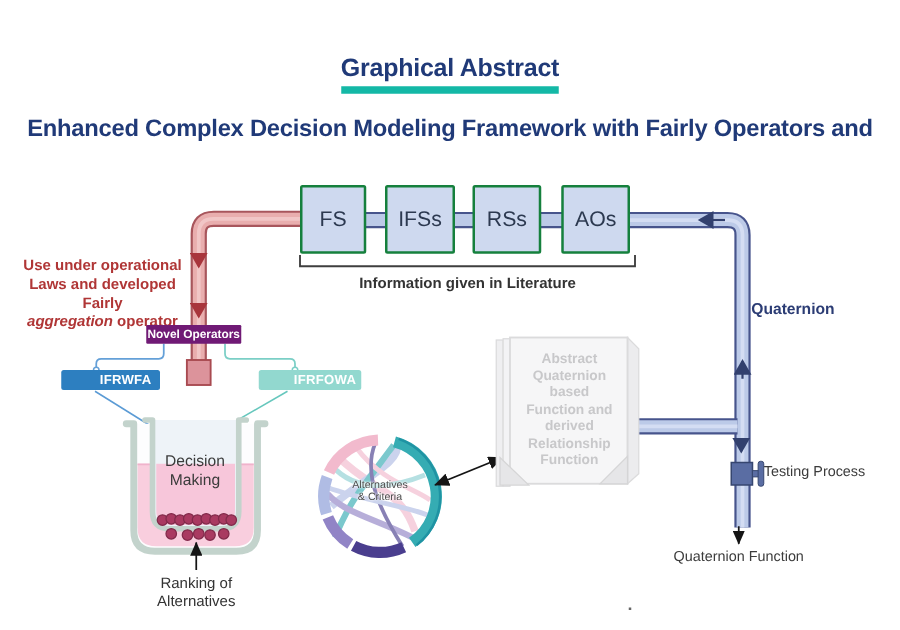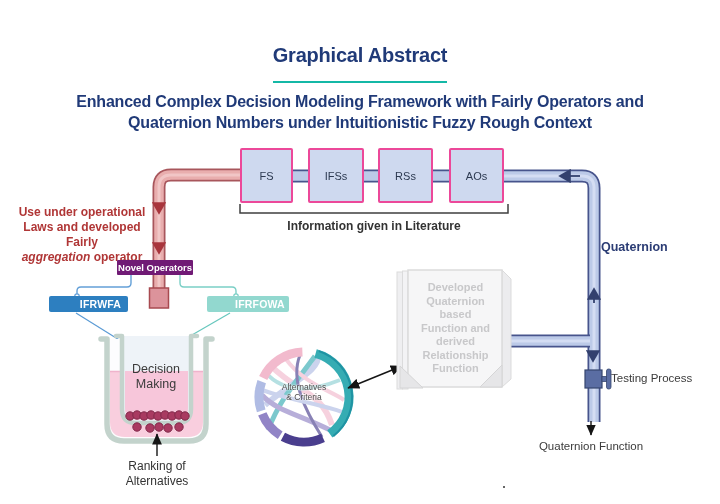--- a/index.html
+++ b/index.html
@@ -5,26 +5,26 @@
   html,body{margin:0;padding:0;background:#fff;}
   #canvas{
     position:relative;width:720px;height:504px;background:#ffffff;overflow:hidden;
     font-family:"Liberation Sans","DejaVu Sans",sans-serif;
   }
   .abs{position:absolute;}
   .ctr{text-align:center;}
   .title{
     width:100%;top:44px;text-align:center;color:#203a78;font-size:20px;font-weight:bold;letter-spacing:-0.2px;
   }
-  .title span{border-bottom:2px solid #14b8a6;padding-bottom:14px;display:inline-block;}
-  .subtitle{width:100%;text-align:center;color:#203a78;font-size:16px;font-weight:bold;letter-spacing:-0.2px;}
+  .title span{border-bottom:6px solid #14b8a6;padding-bottom:2px;display:inline-block;}
+  .subtitle{width:100%;text-align:center;color:#203a78;font-size:19px;font-weight:bold;letter-spacing:-0.2px;}
   .litbox{
-    top:148px;height:55px;background:#ced9ef;border:2px solid #ec4899;border-radius:2px;
+    top:148px;height:55px;background:#ced9ef;border:2px solid #15803d;border-radius:2px;
     display:flex;align-items:center;justify-content:center;
-    font-size:11px;color:#2c3950;box-sizing:border-box;
+    font-size:17px;color:#2c3950;box-sizing:border-box;
   }
   .litcaption{top:219px;left:240px;width:268px;text-align:center;font-size:12px;font-weight:bold;color:#333;}
   .rednote{left:6px;top:205px;width:152px;text-align:center;color:#b03636;font-size:12px;font-weight:bold;line-height:15px;}
   .novel{
     left:117px;top:260px;width:76px;height:15px;background:#701a75;color:#fff;
     font-size:9.5px;font-weight:bold;line-height:15px;text-align:center;border-radius:1px;
   }
   .opbox{
     top:296px;height:16px;color:#fff;font-size:10.5px;font-weight:bold;line-height:16px;text-align:center;border-radius:2px;letter-spacing:0.2px;padding-left:24px;
   }
@@ -169,21 +169,20 @@
       <rect x="408" y="270" width="94" height="117" fill="#f6f6f7" stroke="#dbdbdc" stroke-width="1.5"></rect>
       <path d="M400,388 L423,388 L400,366 Z" fill="#e6e6e8" stroke="#d5d5d6" stroke-width="1"></path>
       <path d="M502,365 L502,387 L480,387 Z" fill="#e6e6e8" stroke="#d5d5d6" stroke-width="1"></path>
     </g>
   </svg>
 
   <div class="abs title">
     <span>Graphical Abstract</span>
   </div>
   <div class="abs subtitle" style="top:93px;">Enhanced Complex Decision Modeling Framework  with Fairly Operators and</div>
-  <div class="abs subtitle" style="top:114px;">Quaternion Numbers under Intuitionistic Fuzzy Rough Context</div>
 
   <div class="abs litbox" style="left:240px;width:53px;">FS</div>
   <div class="abs litbox" style="left:308px;width:56px;">IFSs</div>
   <div class="abs litbox" style="left:378px;width:55px;">RSs</div>
   <div class="abs litbox" style="left:449px;width:55px;">AOs</div>
   <div class="abs litcaption">Information given in Literature</div>
 
   <div class="abs rednote">
     <div>Use under operational</div>
     <div>Laws and developed Fairly</div>
@@ -202,21 +201,21 @@
     <div>Ranking of</div>
     <div>Alternatives</div>
   </div>
 
   <div class="abs chordlbl">
     <div>Alternatives</div>
     <div>&amp; Criteria</div>
   </div>
 
   <div class="abs doc-text">
-    <div>Developed</div>
+    <div>Abstract</div>
     <div>Quaternion</div>
     <div>based</div>
     <div>Function and</div>
     <div>derived</div>
     <div>Relationship</div>
     <div>Function</div>
   </div>
 
   <div class="abs qinfo">
     <div>Quaternion</div>

